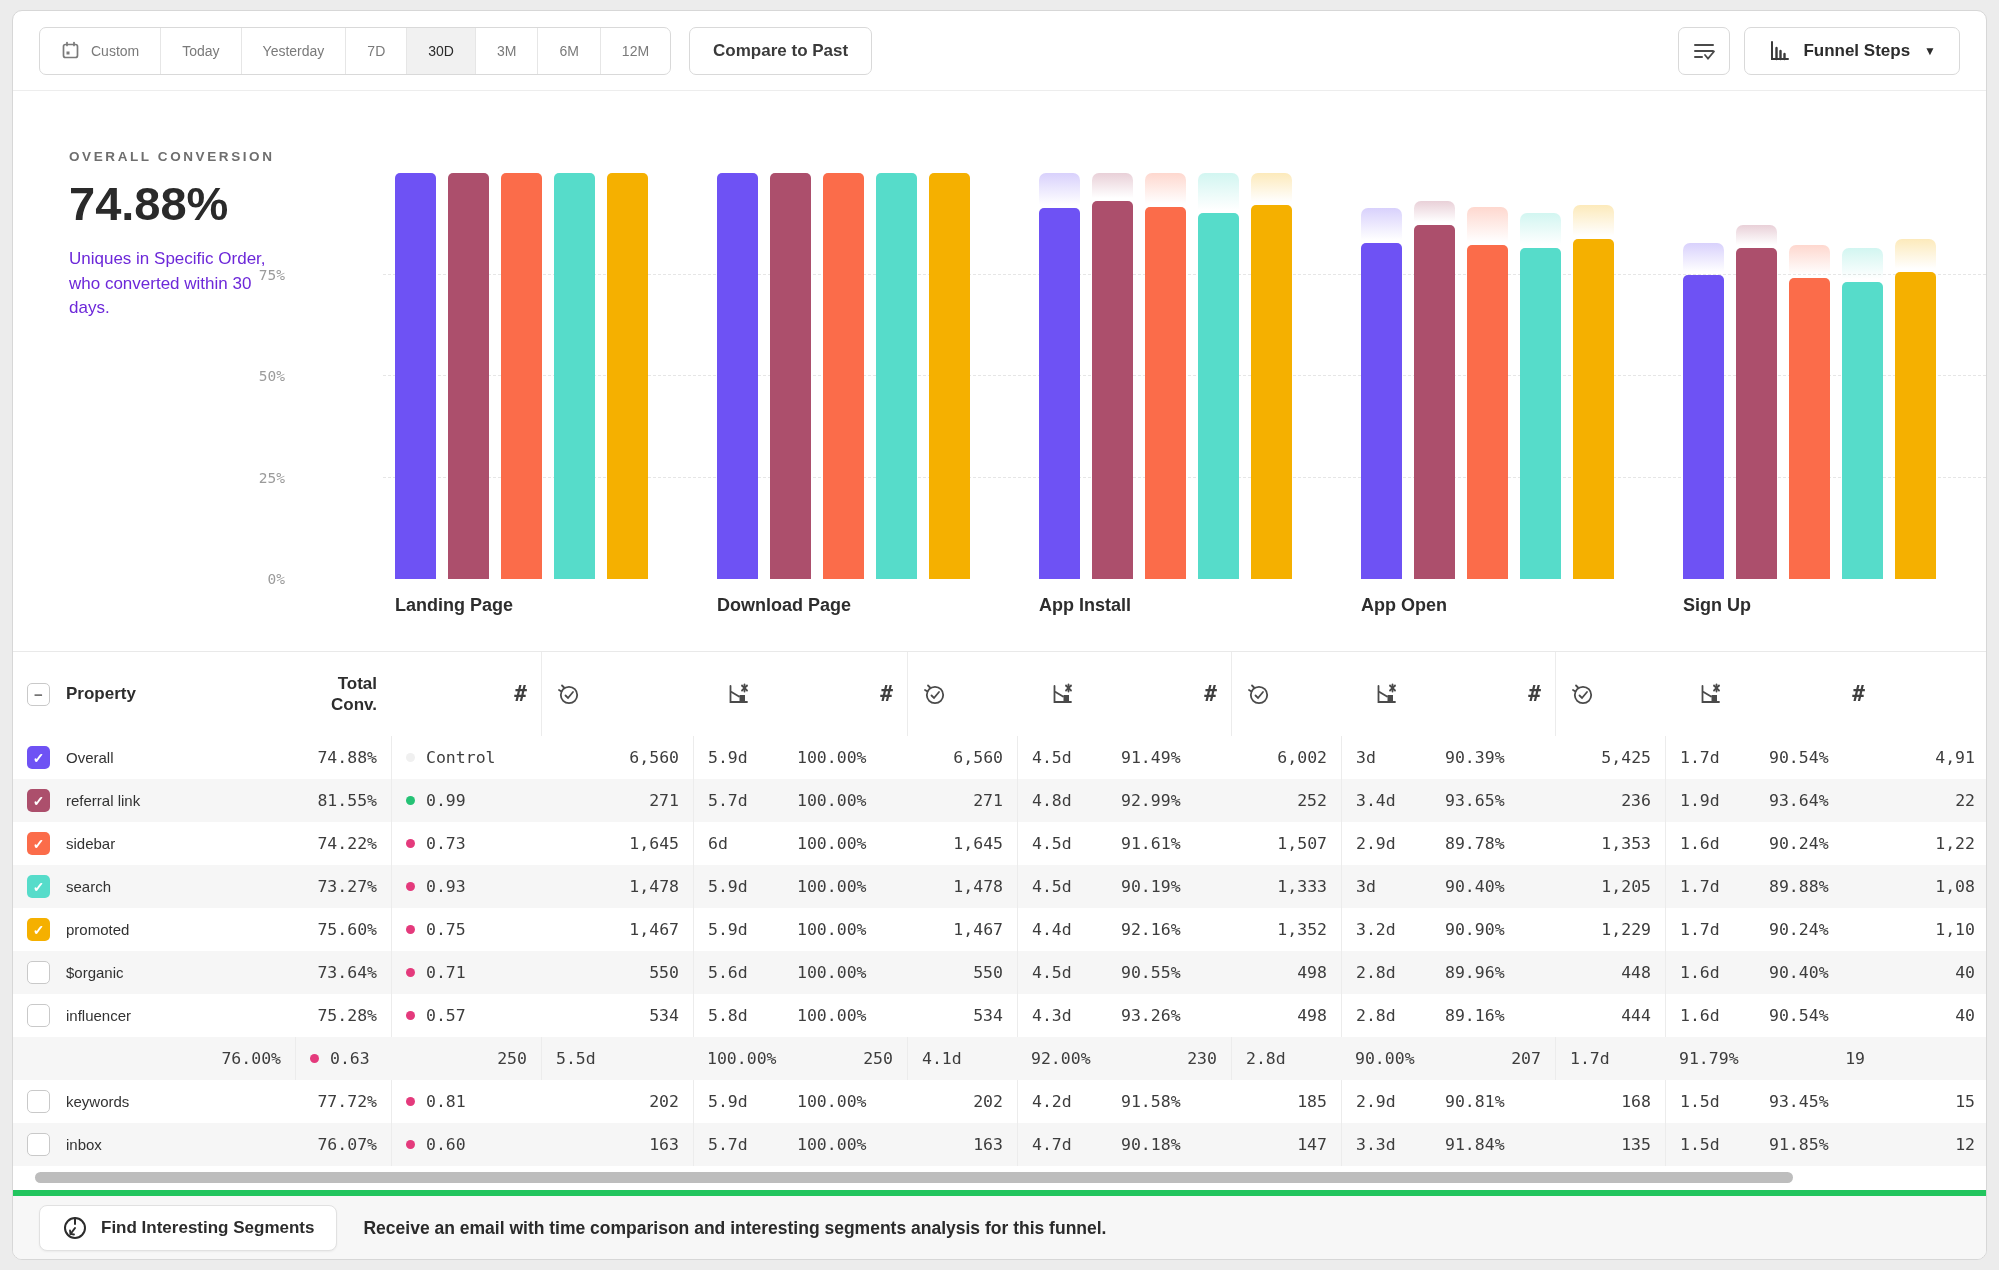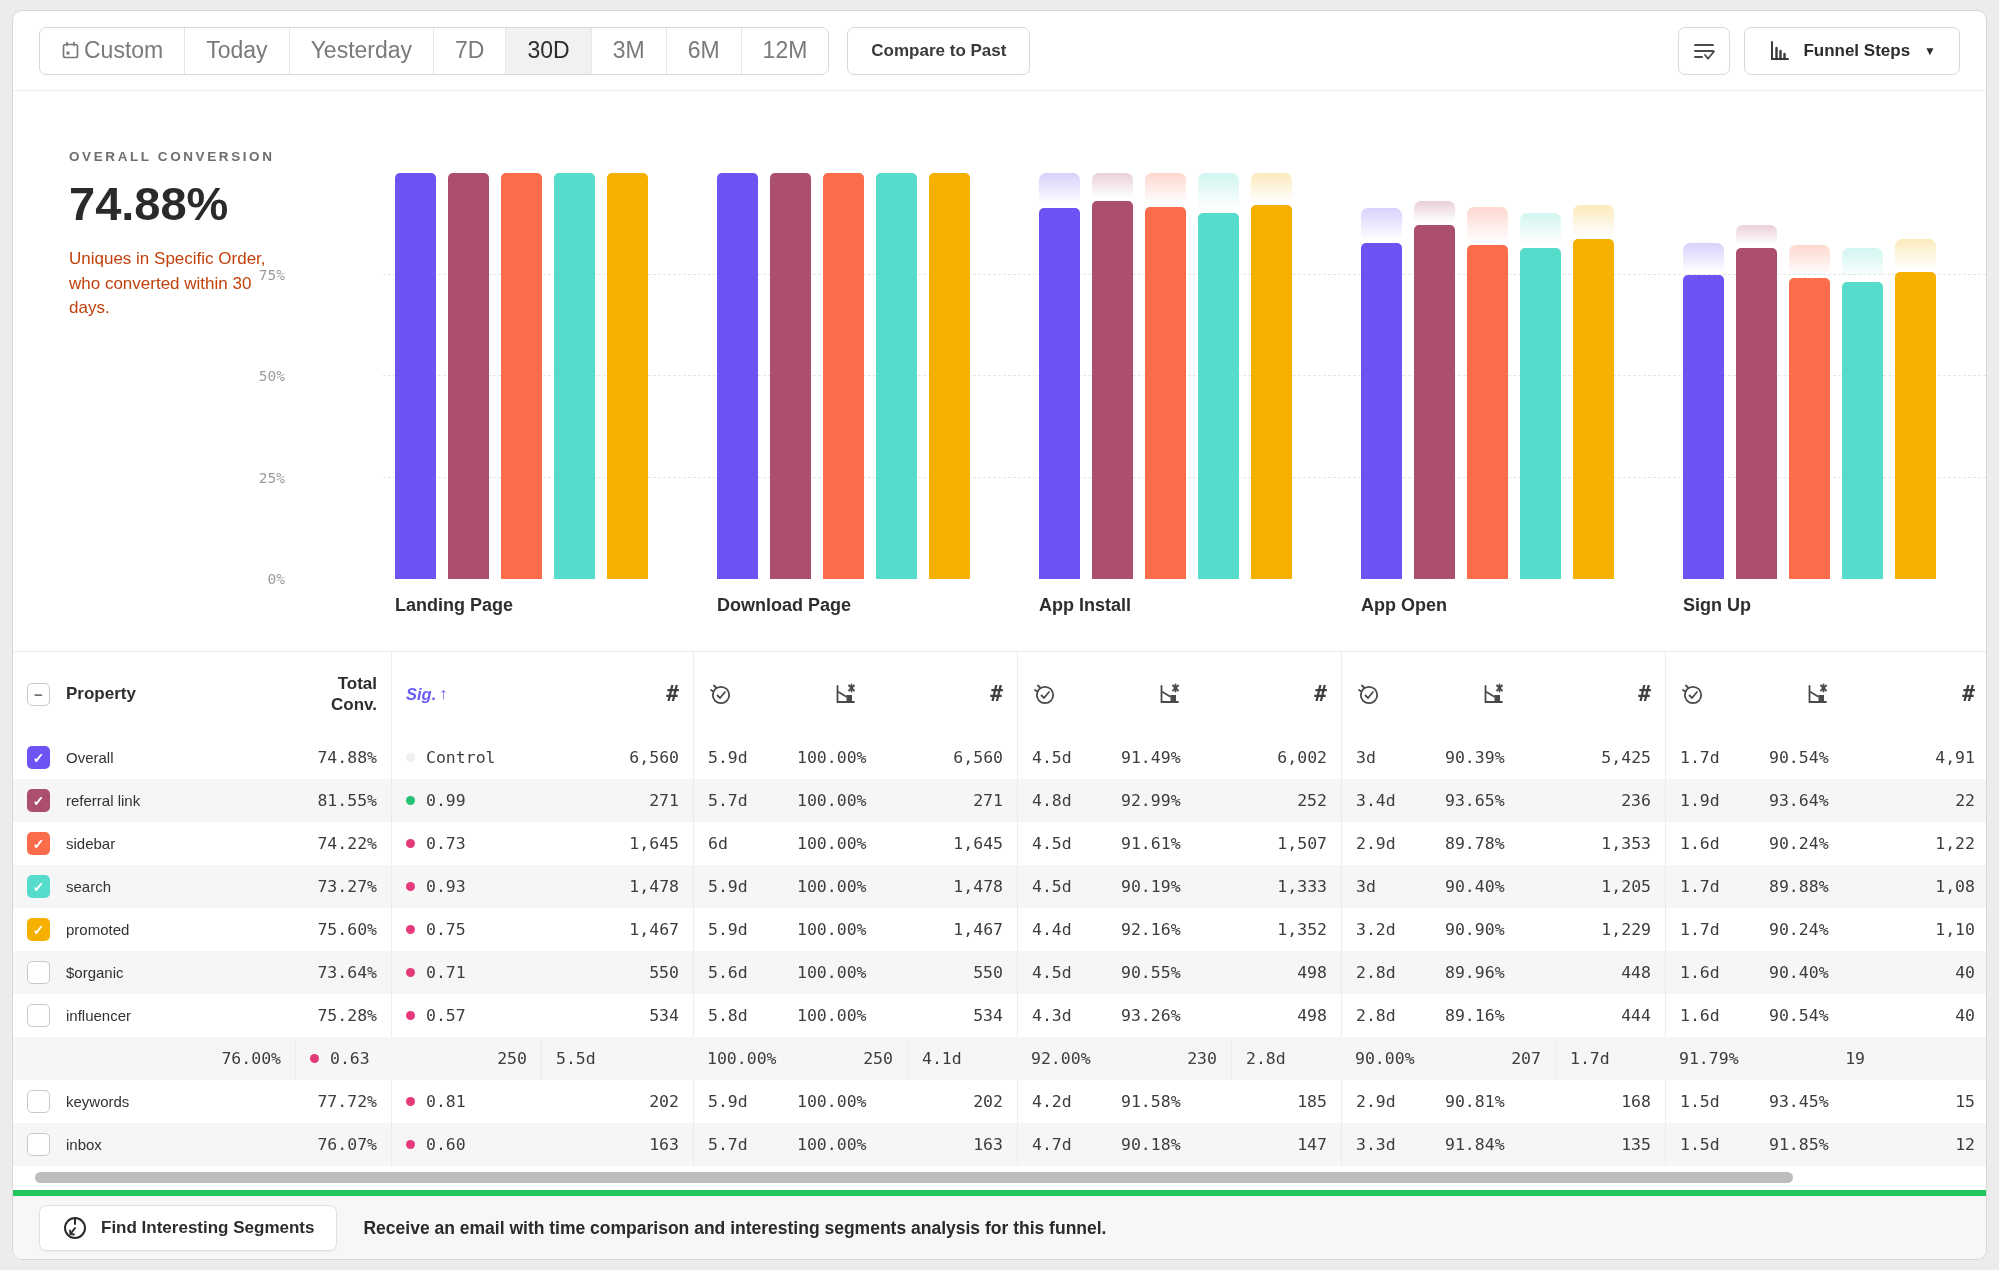--- a/index.html
+++ b/index.html
@@ -27,23 +27,23 @@
     display:flex; align-items:center;
     padding:0 26px;
     border-bottom:1px solid #ededed;
   }
   .segmented {
     display:flex; align-items:stretch;
     border:1px solid #d9d9d9; border-radius:7px;
     height:48px; overflow:hidden; background:#fff;
   }
   .seg-item {
-    display:flex; align-items:center; gap:4px;
+    display:flex; align-items:center; gap:11px;
     padding:0 21px;
-    font-size:23px; color:#7a7a7a;
+    font-size:14px; color:#7a7a7a;
     border-right:1px solid #e6e6e6;
     cursor:pointer; white-space:nowrap;
   }
   .seg-item:last-child { border-right:none; }
   .seg-item.selected { background:#f1f1f1; color:#2b2b2b; font-weight:normal; }
   .btn {
     height:48px; background:#fff;
     border:1px solid #d9d9d9; border-radius:7px;
     display:flex; align-items:center; gap:12px;
     padding:0 23px;
@@ -58,21 +58,21 @@
     display:flex; align-items:center; justify-content:center; cursor:pointer;
   }
   .funnel-btn { font-weight:700; color:#2c2c2c; }
   .caret { font-size:12px; color:#2c2c2c; margin-left:2px; }
 
   
   .chart-section { position:relative; height:560px; flex:none; }
   .summary { position:absolute; left:56px; top:58px; width:250px; }
   .summary-label { font-size:13.5px; font-weight:bold; letter-spacing:2.6px; color:#6e6e6e; }
   .summary-value { font-size:47px; font-weight:bold; color:#2a2a2a; margin-top:12px; }
-  .summary-desc  { font-size:17px; color:#c2410c; margin-top:16px; line-height:1.45; width:220px; }
+  .summary-desc  { font-size:17px; color:#6d28d9; margin-top:16px; line-height:1.45; width:220px; }
 
   .plot { position:absolute; left:382px; top:82px; height:406px; right:-45px; }
   .gridline {
     position:absolute; left:-12px; right:0;
     border-top:1px dashed #e6e6e6; height:0;
   }
   .ytick {
     position:absolute; left:-170px; width:60px;
     text-align:right;
     transform:translateY(-50%);
@@ -343,24 +343,20 @@
 
   <div class="table">
       <div class="trow thead">
         <div class="cell">
           <div class="checkbox header">−</div>
           <span class="head-label">Property</span>
         </div>
         <div class="cell right">
           <div class="total-head">Total Conv.</div>
         </div>
-        <div class="cell col-start">
-          <span class="sig-head">Sig.</span>
-          <span class="sig-arrow">↑</span>
-        </div>
         <div class="cell right hash">#</div>
         <div class="cell col-start">
           <span>
             <svg class="ic" width="24" height="24" viewBox="0 0 24 24" fill="none" stroke="#4a4a4a" stroke-width="1.8" stroke-linecap="round">
               <circle cx="13" cy="13" r="8.2"></circle>
               <polyline points="9.5,13.5 12,16 17,10"></polyline>
               <line x1="3" y1="8" x2="5.5" y2="9.5"></line>
               <line x1="6" y1="3.5" x2="8" y2="5.5"></line>
             </svg>
           </span>

